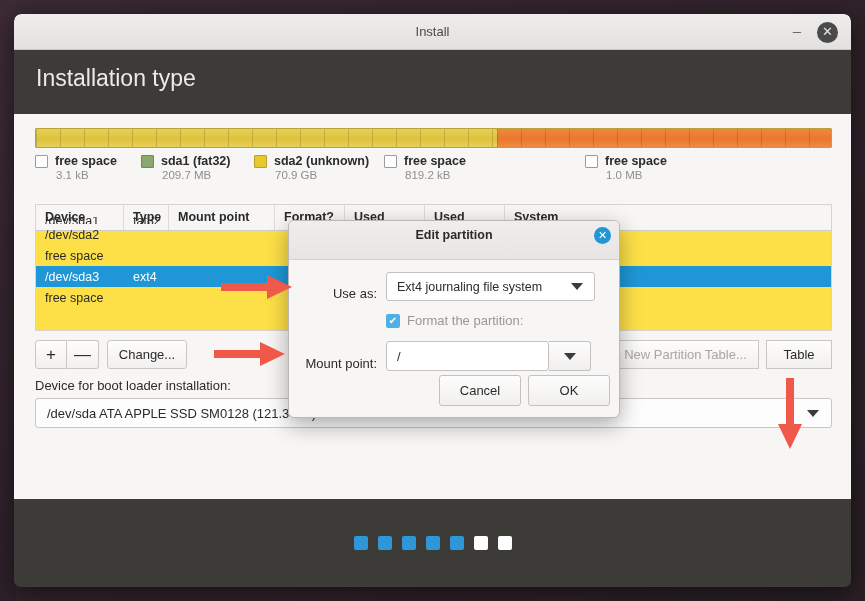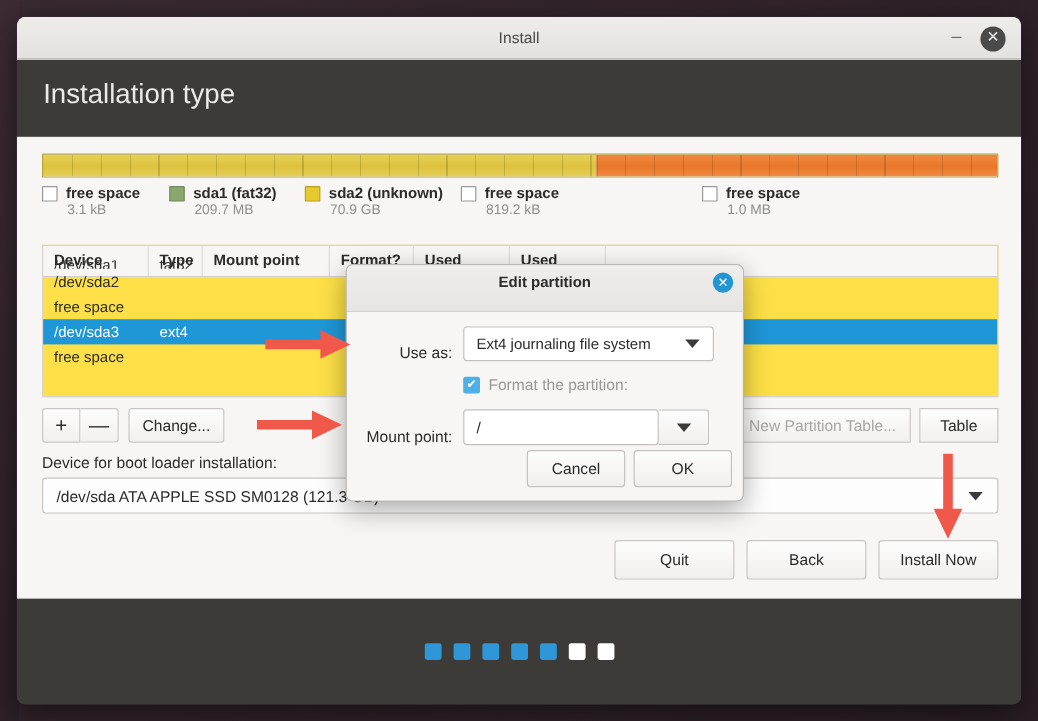--- a/index.html
+++ b/index.html
@@ -283,20 +283,21 @@
         </div>
 
       <div id="table-wrap">
         <div id="thead">
             <div class="th c-device">Device</div>
             <div class="th c-type">Type</div>
             <div class="th c-mount">Mount point</div>
             <div class="th c-format">Format?</div>
             <div class="th c-size">Used</div>
             <div class="th c-used">Used</div>
+            <div class="th c-system">System</div>
           </div>
         <div id="tbody">
             <div class="trow clipped">
               <div class="cell c-device">/dev/sda1</div>
               <div class="cell c-type">fat32</div>
               <div class="cell c-mount"></div>
               <div class="cell c-format"></div>
               <div class="cell c-size"></div>
               <div class="cell c-used"></div>
               <div class="cell c-system"></div>
@@ -350,25 +351,20 @@
         <div class="tbtn" id="btn-newtable">New Partition Table...</div>
         <div class="tbtn" id="btn-revert">Table</div>
       </div>
 
       <div id="boot-label">Device for boot loader installation:</div>
       <div id="boot-combo">
         <div class="txt">/dev/sda   ATA APPLE SSD SM0128 (121.3 GB)</div>
         <div class="caret"></div>
       </div>
 
-      <div id="actions">
-        <div class="abtn">Quit</div>
-        <div class="abtn">Back</div>
-        <div class="abtn">Install Now</div>
-      </div>
     </div>
 
     <div id="footer">
       <div id="dots">
           <div class="dot" style="background: rgb(47, 150, 216);"></div>
           <div class="dot" style="background: rgb(47, 150, 216);"></div>
           <div class="dot" style="background: rgb(47, 150, 216);"></div>
           <div class="dot" style="background: rgb(47, 150, 216);"></div>
           <div class="dot" style="background: rgb(47, 150, 216);"></div>
           <div class="dot" style="background: rgb(255, 255, 255);"></div>

